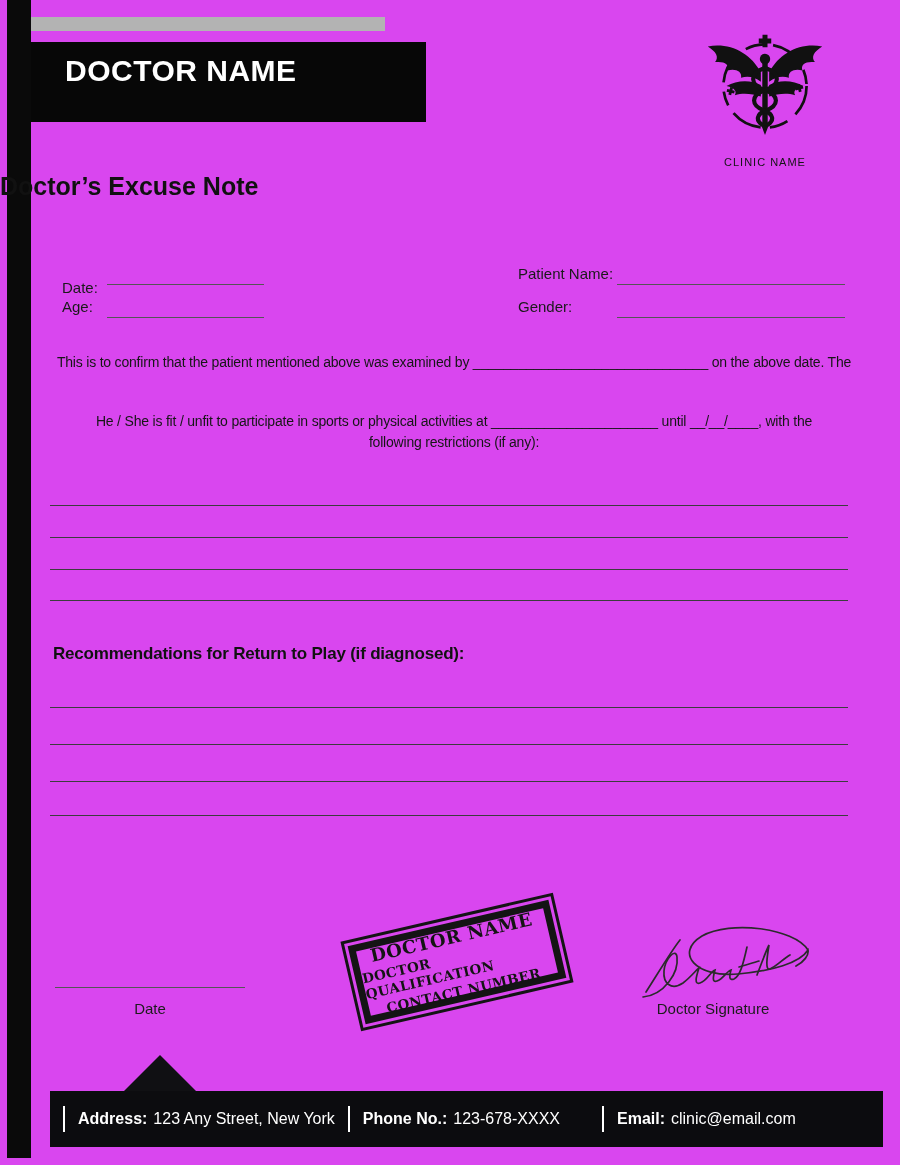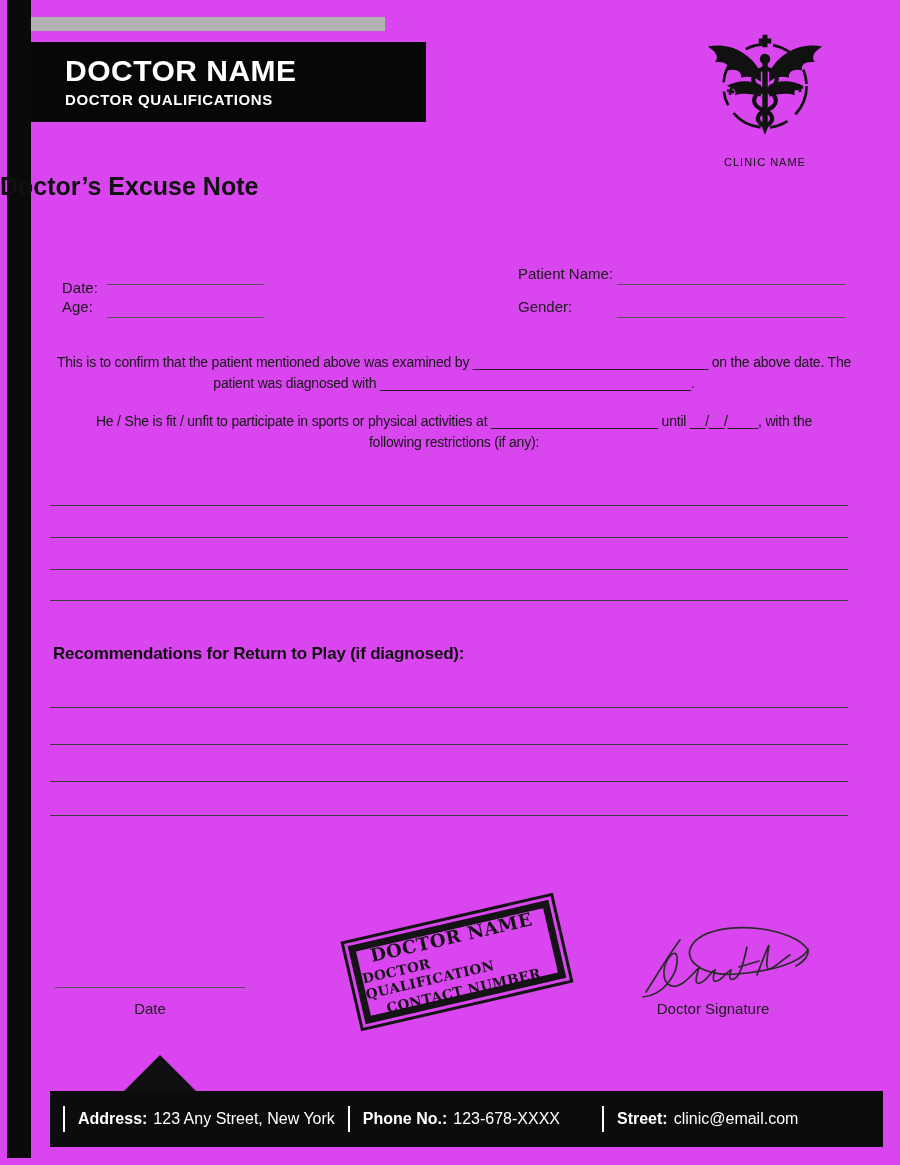--- a/index.html
+++ b/index.html
@@ -53,21 +53,20 @@
 </head>
 <body>
 
 <div class="page">
 
   <div class="left-bar"></div>
   <div class="gray-bar"></div>
 
   <div class="header-box">
     <div class="doctor-name">DOCTOR NAME</div>
-    <div class="doctor-quals">DOCTOR QUALIFICATIONS</div>
   </div>
 
   <div class="logo-wrap">
     <svg width="128" height="104" viewBox="0 0 120 100">
       <g fill="none" stroke="#111" stroke-width="3">
         <circle cx="60" cy="50" r="40" stroke-dasharray="30 10 18 9 30 9 14 9" stroke-width="2.6"></circle>
       </g>
 
       <path d="M57 2 h6 v4.5 h4.5 v6 h-4.5 v4.5 h-6 v-4.5 h-4.5 v-6 h4.5 z" fill="#111" transform="scale(0.8) translate(15 -1)"></path>
 
@@ -98,21 +97,20 @@
   <div class="field-label" style="left:518px;top:265px;">Patient Name:</div>
   <div class="field-line" style="left:617px;top:284px;width:228px;"></div>
 
   <div class="field-label" style="left:62px;top:298px;">Age:</div>
   <div class="field-line" style="left:107px;top:317px;width:157px;"></div>
   <div class="field-label" style="left:518px;top:298px;">Gender:</div>
   <div class="field-line" style="left:617px;top:317px;width:228px;"></div>
 
   <div class="para" style="top:352px;">
     <div>This is to confirm that the patient mentioned above was examined by _______________________________ on the above date. The</div>
-    <div>patient was diagnosed with _________________________________________.</div>
   </div>
   <div class="para" style="top:411px;">
     <div>He / She is fit / unfit to participate in sports or physical activities at ______________________ until __/__/____, with the</div>
     <div>following restrictions (if any):</div>
   </div>
 
   <div class="rule" style="top:505px;"></div>
   <div class="rule" style="top:537px;"></div>
   <div class="rule" style="top:569px;"></div>
   <div class="rule" style="top:600px;"></div>
@@ -148,17 +146,17 @@
 
   <div class="footer-triangle"></div>
   <div class="footer-bar">
     <span class="sep"></span>
     <span class="f-label">Address:</span>
     <span class="f-value">123 Any Street, New York</span>
     <span class="sep"></span>
     <span class="f-label">Phone No.:</span>
     <span class="f-value">123-678-XXXX</span>
     <span class="sep wide"></span>
-    <span class="f-label">Street:</span>
+    <span class="f-label">Email:</span>
     <span class="f-value">clinic@email.com</span>
   </div>
 
 </div>
 
 </body></html>

